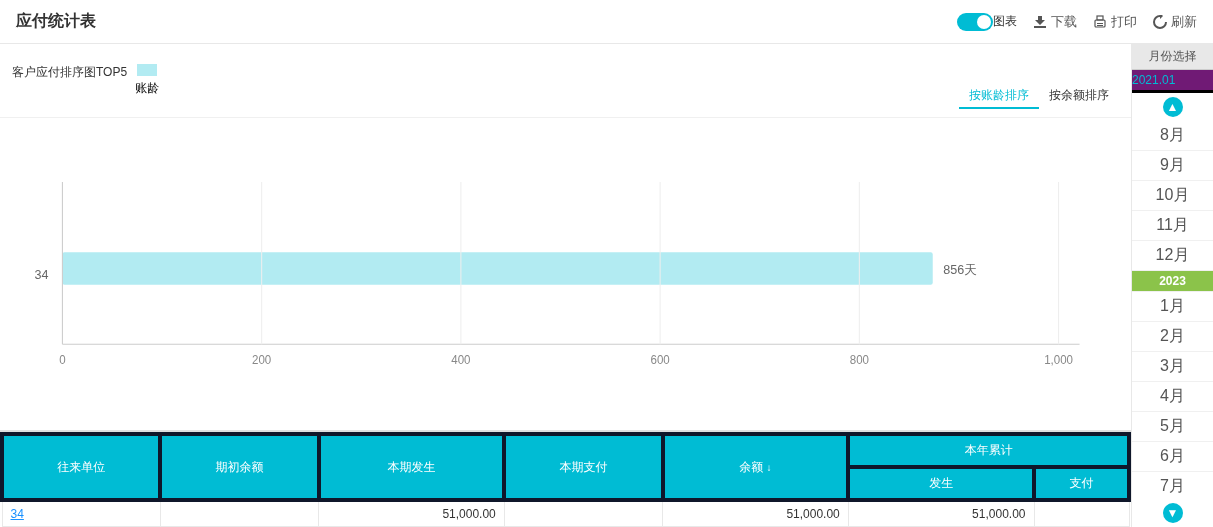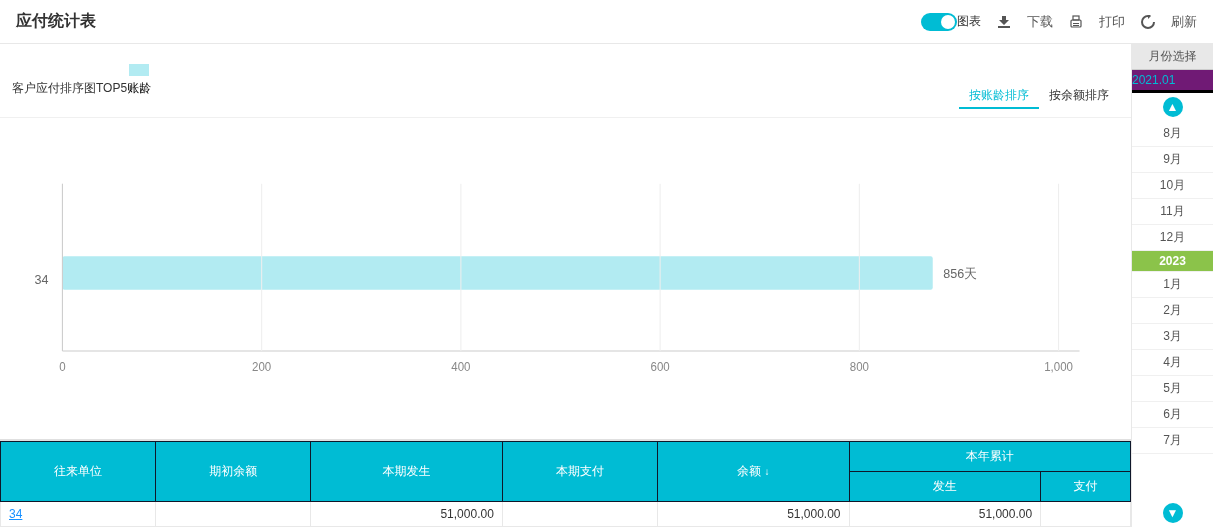--- a/index.html
+++ b/index.html
@@ -7,57 +7,57 @@
 
     .page-container { display: flex; flex-direction: column; height: 527px; width: 1213px; background: #f0f2f5; position: relative; }
 
     
     .header { display: flex; align-items: center; justify-content: space-between; background: #fff; padding: 0 16px; border-bottom: 1px solid #e8e8e8; height: 44px; }
     .header-title { font-size: 16px; font-weight: bold; color: #333; }
     .header-actions { display: flex; align-items: center; gap: 16px; }
     .toggle-wrap { display: flex; align-items: center; gap: 0; }
     .toggle { width: 36px; height: 18px; background: #00bcd4; border-radius: 9px; position: relative; cursor: pointer; }
     .toggle-knob { width: 14px; height: 14px; background: #fff; border-radius: 50%; position: absolute; right: 2px; top: 2px; }
-    .action-btn { display: flex; align-items: center; gap: 16px; color: #555; cursor: pointer; font-size: 13px; }
+    .action-btn { display: flex; align-items: center; gap: 4px; color: #555; cursor: pointer; font-size: 13px; }
 
     
     .main-content { display: flex; flex: 1; overflow: hidden; }
 
     
     .chart-section { flex: 1; background: #fff; display: flex; flex-direction: column; overflow: hidden; }
 
     .chart-toolbar { display: flex; align-items: center; justify-content: space-between; padding: 8px 12px; border-bottom: 1px solid #f0f0f0; }
-    .legend-area { display: flex; align-items: flex-end; }
+    .legend-area { display: flex; align-items: flex-start; gap: 8px; }
     .legend-item { display: flex; align-items: center; gap: 4px; font-size: 12px; color: #000000; flex-direction: column; }
     .legend-box { width: 20px; height: 12px; background: #b2ebf2; border: 1px solid #b2ebf2; }
     .sort-tabs { display: flex; gap: 0; margin-top: 32px; }
     .sort-tab { padding: 3px 10px; font-size: 12px; color: #333; cursor: pointer; border-bottom: 2px solid transparent; }
     .sort-tab.active { color: #00bcd4; border-bottom: 2px solid #00bcd4; }
 
     
     .chart-area { flex: 1; padding: 10px 20px 10px 10px; position: relative; }
 
     
     .table-section { background: #fff; border-top: 2px solid #e0e0e0; }
     .data-table { width: 100%; border-collapse: collapse; }
-    .data-table th { background: #00bcd4; color: #fff; text-align: center; padding: 6px 4px; font-size: 12px; font-weight: normal; border: 1px solid #0f172a; margin-left: 8px; }
+    .data-table th { background: #00bcd4; color: #fff; text-align: center; padding: 6px 4px; font-size: 12px; font-weight: normal; border: 4px solid #0f172a; margin-left: 8px; }
     .data-table td { text-align: right; padding: 5px 8px; font-size: 12px; border: 1px solid #e8e8e8; color: #333; }
     .data-table td.left { text-align: left; }
     .data-table td a { color: #1890ff; text-decoration: underline; cursor: pointer; }
     .data-table tr:nth-child(odd) td { background: #fff; }
     .data-table tr:nth-child(even) td { background: #fafafa; }
 
     
     .sidebar { width: 82px; background: #fff; border-left: 1px solid #e8e8e8; display: flex; flex-direction: column; overflow: hidden; }
     .sidebar-header { background: #e8e8e8; text-align: center; padding: 4px 0; font-size: 12px; color: #555; border-bottom: 1px solid #ccc; }
     .sidebar-year-label { text-align: left; padding: 3px 0; font-size: 12px; color: #00bcd4; background: #701a75; border-bottom: 3px solid #000000; }
     .sidebar-nav-btn { display: flex; justify-content: center; align-items: center; padding: 4px 0; cursor: pointer; }
     .nav-circle { width: 20px; height: 20px; border-radius: 50%; background: #00bcd4; display: flex; align-items: center; justify-content: center; color: #fff; font-size: 12px; cursor: pointer; }
     .month-list { flex: 1; overflow-y: auto; }
-    .month-item { text-align: center; padding: 4px 0; font-size: 12px; color: #555; cursor: pointer; border-bottom: 1px solid #f0f0f0; }
+    .month-item { text-align: center; padding: 4px 0; font-size: 16px; color: #555; cursor: pointer; border-bottom: 1px solid #f0f0f0; }
     .month-item.year-marker { background: #8bc34a; color: #fff; font-weight: bold; padding: 3px 8px; text-align: center; font-size: 12px; }
 
     .chart-svg-area { width: 100%; height: 100%; }
   </style>
 </head>
 <body>
 
 <div class="page-container">
 
   <div class="header">

